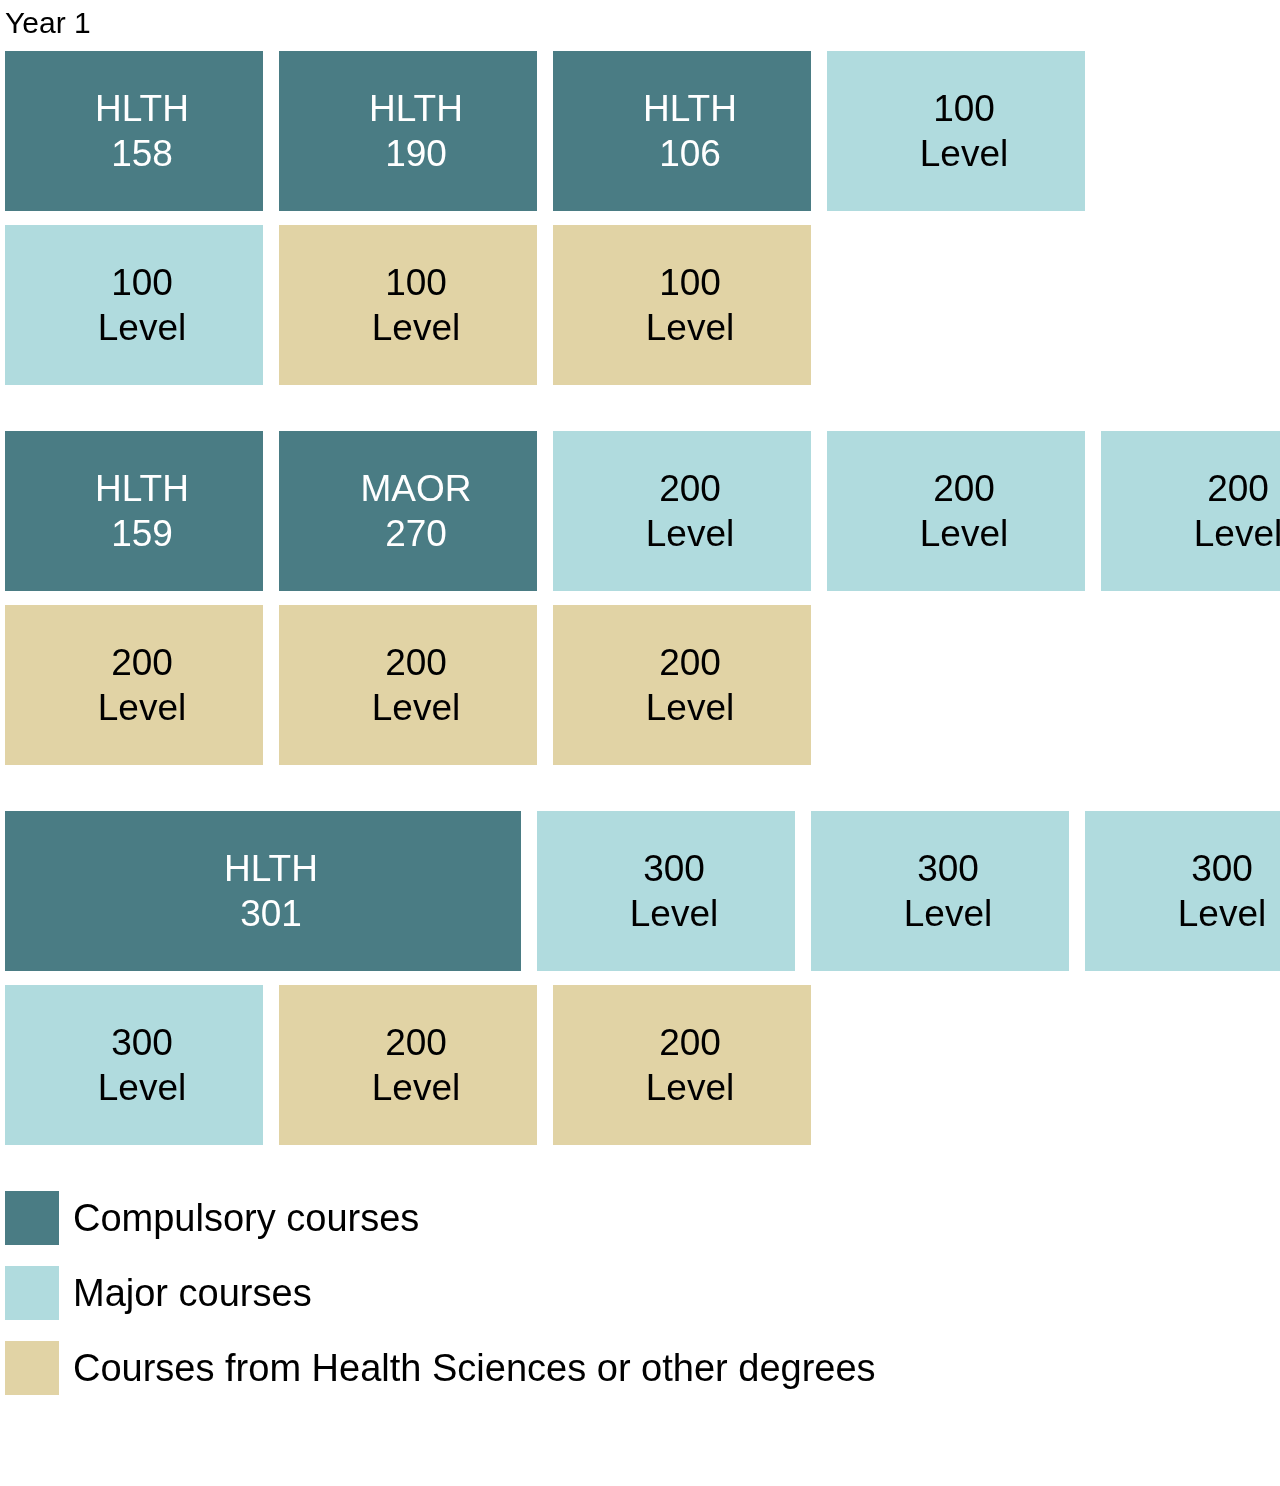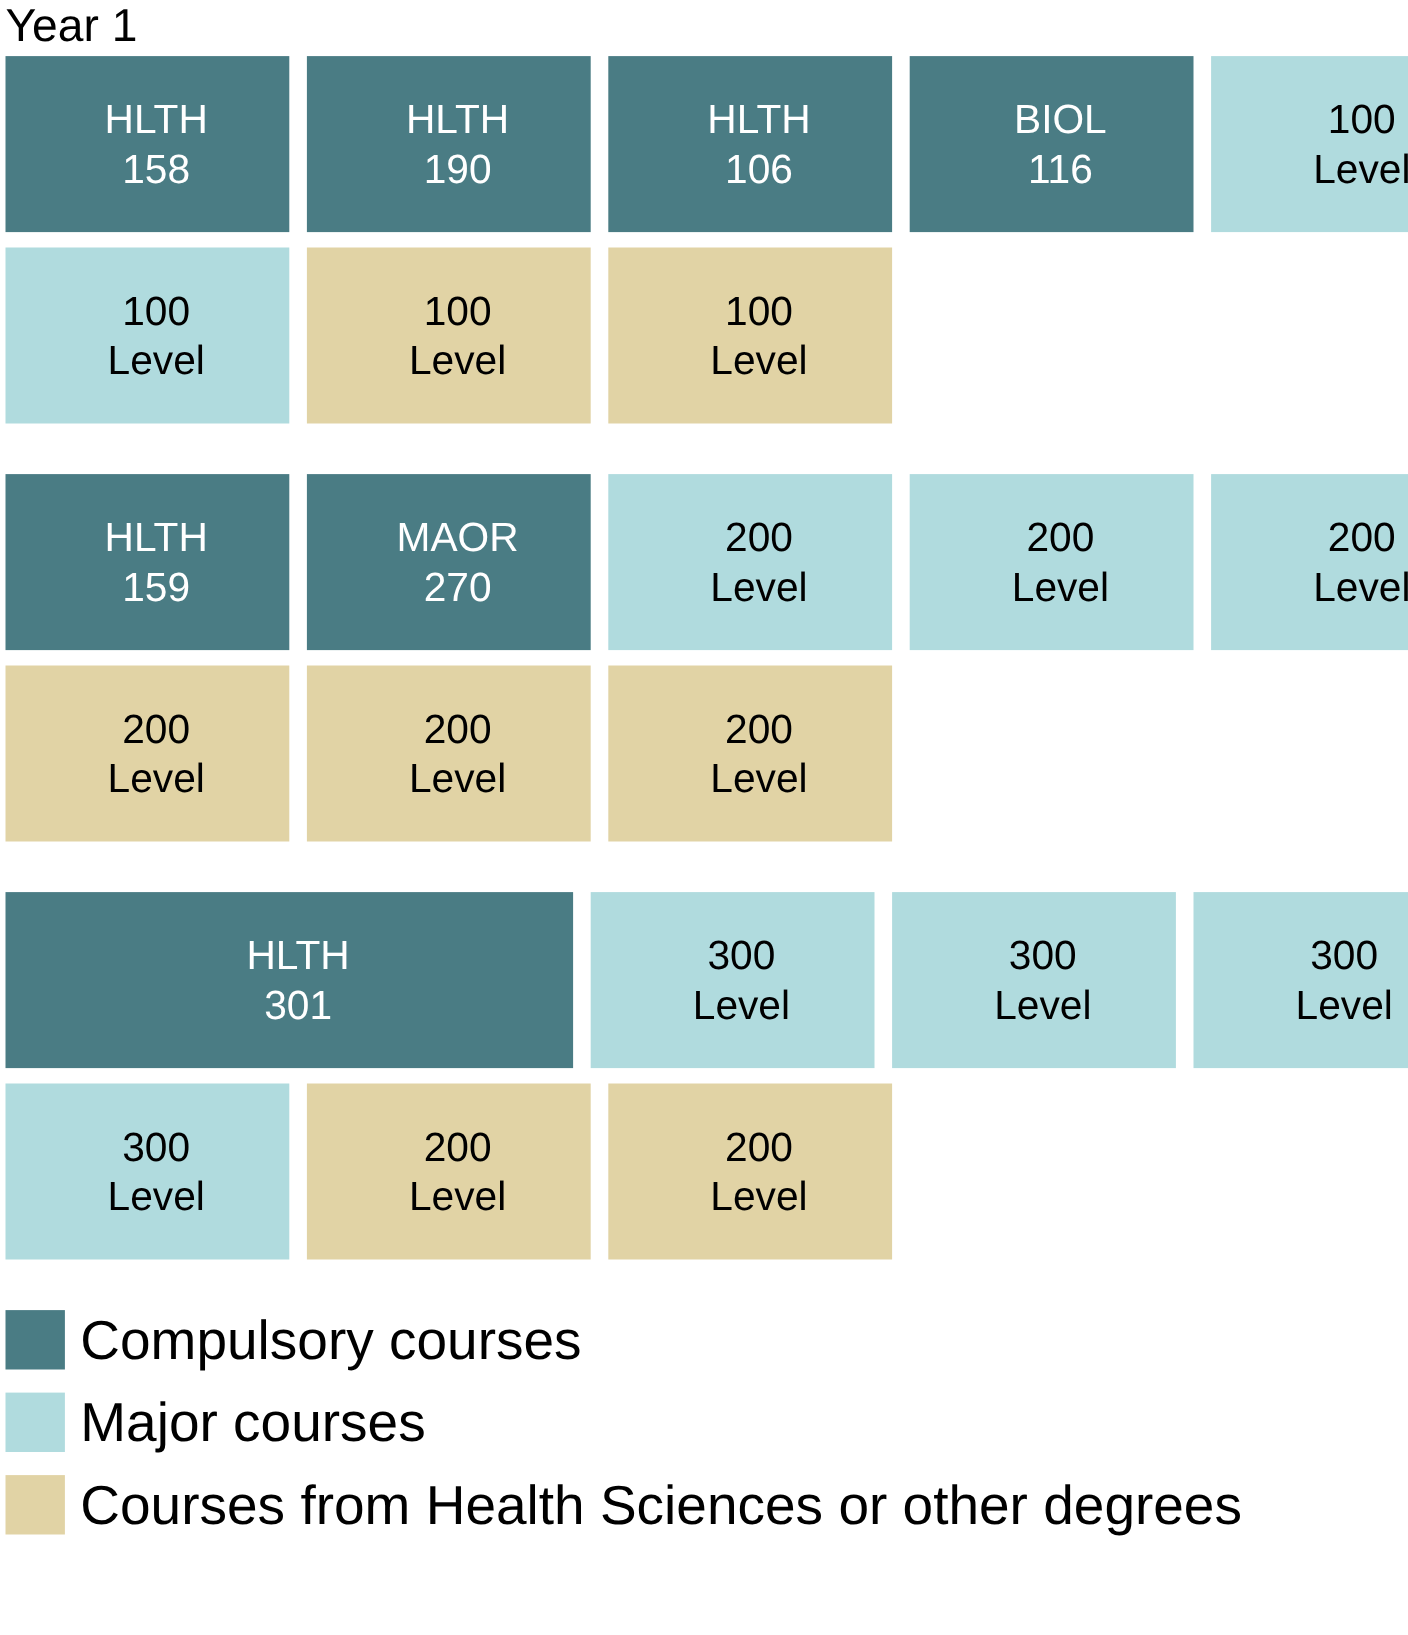--- a/index.html
+++ b/index.html
@@ -10,21 +10,21 @@
   body {
     width: 1280px;
     height: 1486px;
     box-sizing: border-box;
     padding: 2px 0 0 5px;
     overflow: hidden;
     font-family: "Liberation Sans", sans-serif;
     color: #000;
   }
   .year-label {
-    font-size: 42px;
+    font-size: 30px;
     line-height: 42px;
     font-weight: 400;
     margin: 0 0 7px 0;
   }
   .year {
     margin-bottom: 46px;
   }
   .row {
     display: flex;
     gap: 16px;
@@ -58,21 +58,21 @@
   .swatch {
     width: 54px;
     height: 54px;
     flex: none;
     margin-right: 14px;
   }
   .swatch.c { background: var(--color-compulsory, #4A7C84); }
   .swatch.m { background: var(--color-major, #B0DBDE); }
   .swatch.o { background: var(--color-other, #E1D3A5); }
   .legend-label {
-    font-size: 50px;
+    font-size: 38px;
     line-height: 44px;
   }
 </style>
 </head>
 <body style="background: rgb(255, 255, 255);">
 
 <div>
 
   <section class="year">
     <h2 class="year-label">Year 1</h2>
@@ -81,24 +81,20 @@
         <span>HLTH</span>
         <span>158</span>
       </div>
       <div class="box c">
         <span>HLTH</span>
         <span>190</span>
       </div>
       <div class="box c">
         <span>HLTH</span>
         <span>106</span>
-      </div>
-      <div class="box c">
-        <span>BIOL</span>
-        <span>116</span>
       </div>
       <div class="box m">
         <span>100</span>
         <span>Level</span>
       </div>
     </div>
     <div class="row">
       <div class="box m">
         <span>100</span>
         <span>Level</span>

